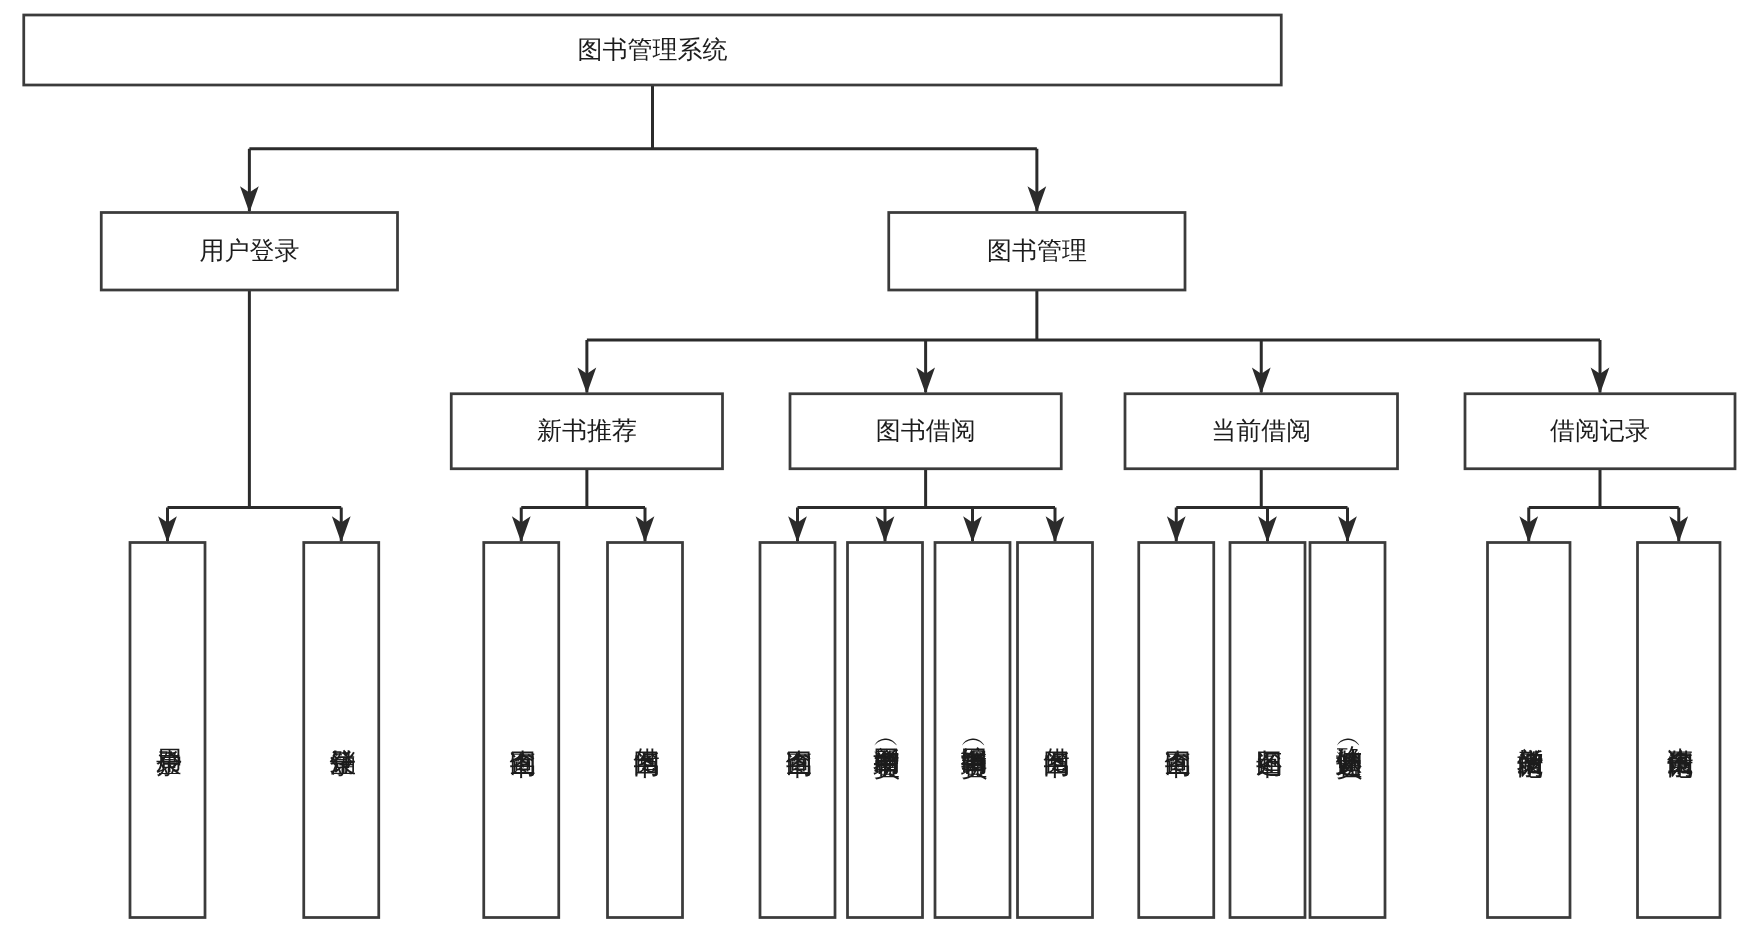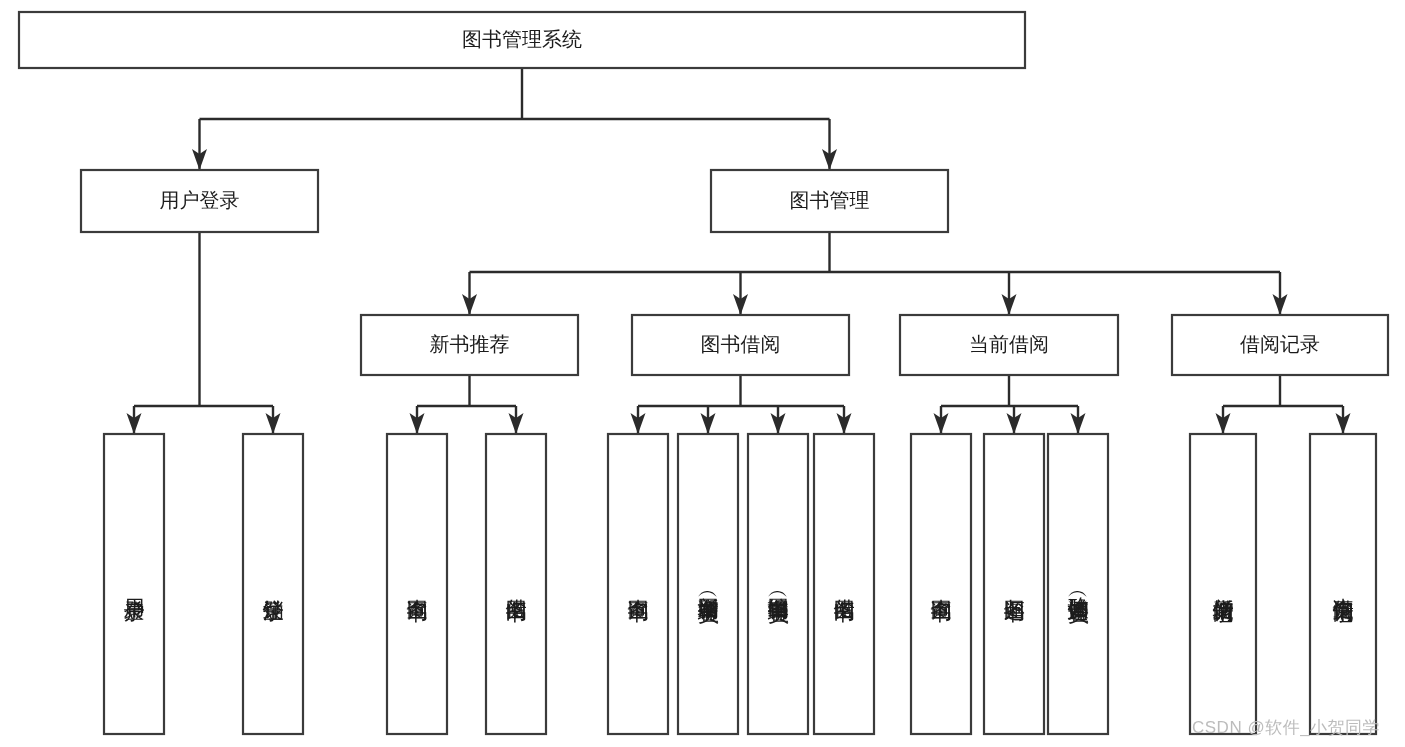--- a/index.html
+++ b/index.html
@@ -169,14 +169,13 @@
       <div class="node-label-v" style="left: 608px; top: 434px; width: 60px; height: 300px; display: flex; align-items: center; justify-content: center;">查询图书</div>
       <div class="node-label-v" style="left: 678px; top: 434px; width: 60px; height: 300px; display: flex; align-items: center; justify-content: center;">新增图书（管理员）</div>
       <div class="node-label-v" style="left: 748px; top: 434px; width: 60px; height: 300px; display: flex; align-items: center; justify-content: center;">编辑图书（管理员）</div>
       <div class="node-label-v" style="left: 814px; top: 434px; width: 60px; height: 300px; display: flex; align-items: center; justify-content: center;">借阅图书</div>
       <div class="node-label-v" style="left: 911px; top: 434px; width: 60px; height: 300px; display: flex; align-items: center; justify-content: center;">查询图书</div>
       <div class="node-label-v" style="left: 984px; top: 434px; width: 60px; height: 300px; display: flex; align-items: center; justify-content: center;">归还图书</div>
       <div class="node-label-v" style="left: 1048px; top: 434px; width: 60px; height: 300px; display: flex; align-items: center; justify-content: center;">确认归还（管理员）</div>
       <div class="node-label-v" style="left: 1190px; top: 434px; width: 66px; height: 300px; display: flex; align-items: center; justify-content: center;">新增借阅记录</div>
       <div class="node-label-v" style="left: 1310px; top: 434px; width: 66px; height: 300px; display: flex; align-items: center; justify-content: center;">查询借阅记录</div>
     </div>
-  <div class="watermark" style="left: 1192px; top: 716px; color: rgb(188, 188, 188);">CSDN @软件_小贺同学</div>
 </div>
 
 </body></html>

